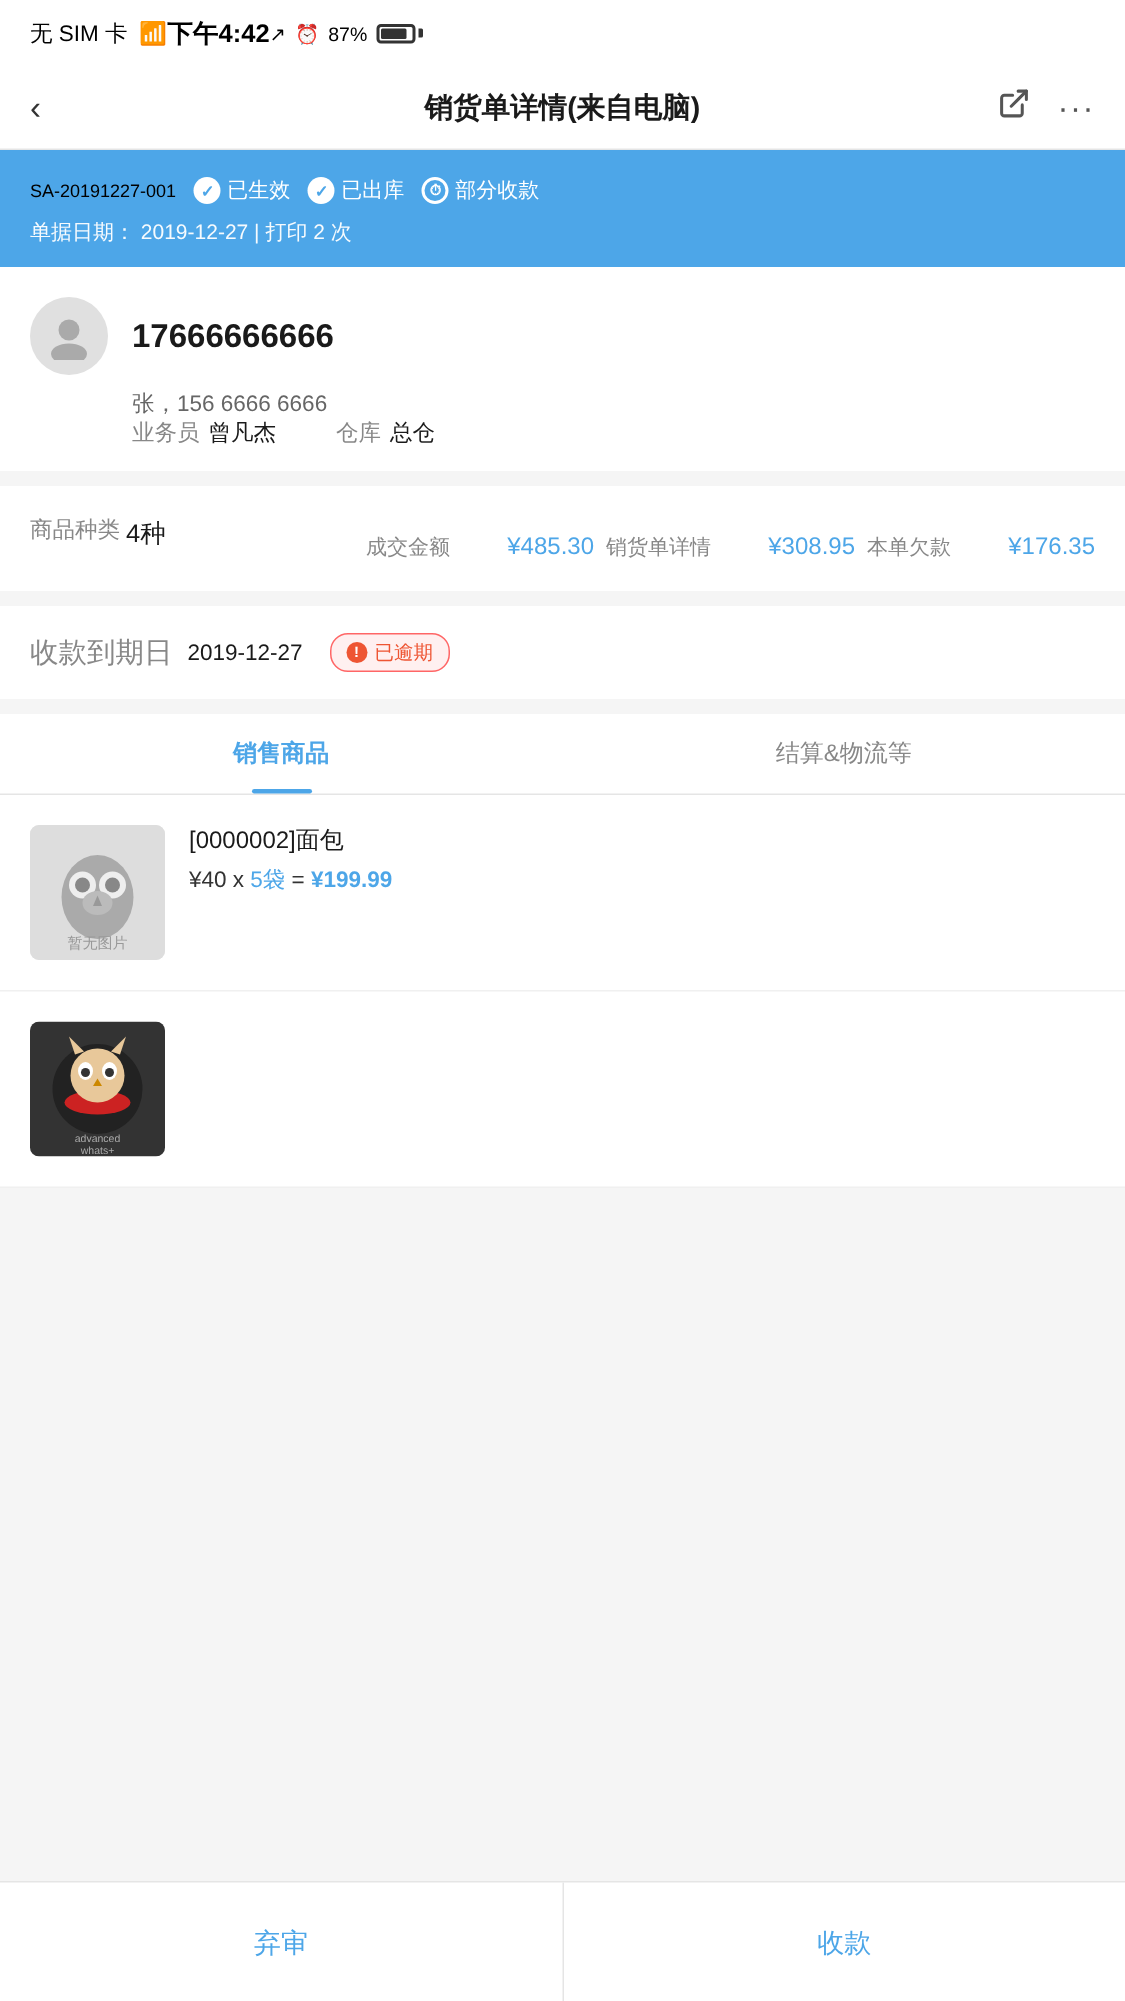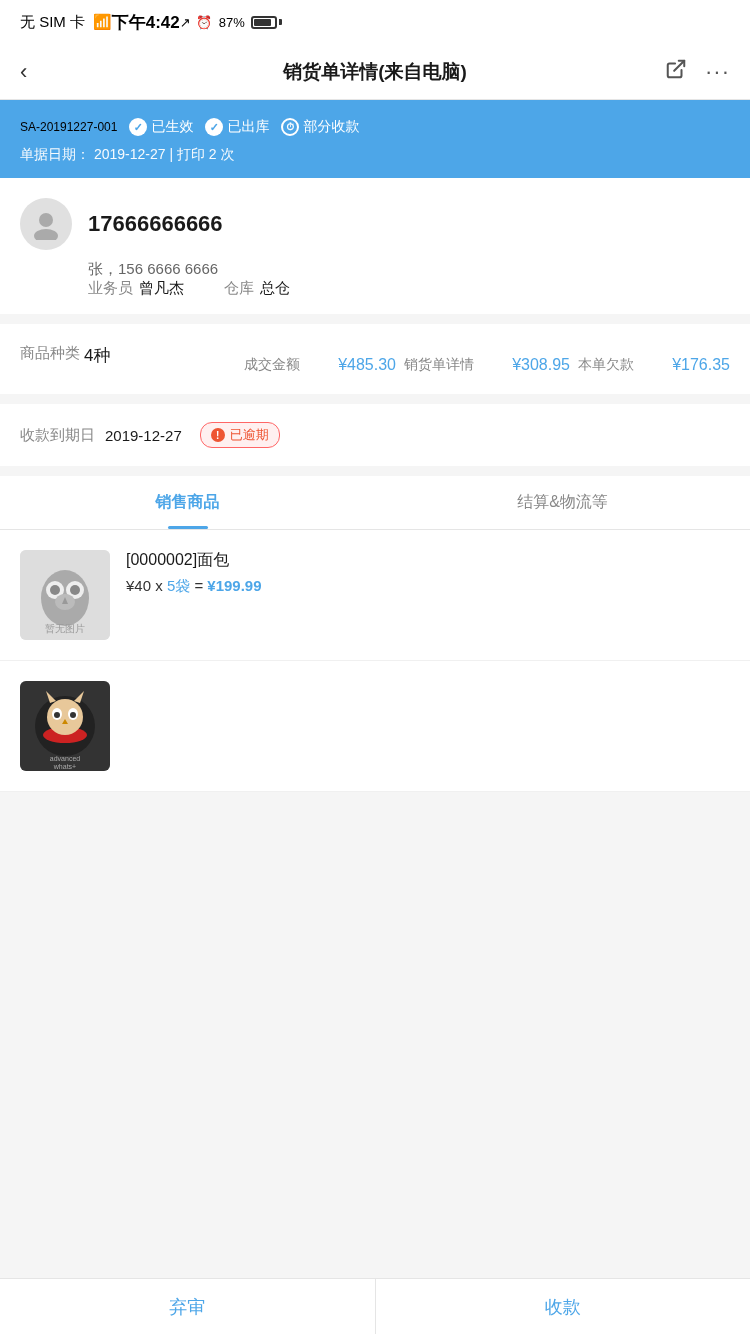--- a/index.html
+++ b/index.html
@@ -213,21 +213,21 @@
 
     
     .due-section {
       background: #fff;
       padding: 18px 20px;
       margin-bottom: 10px;
       display: flex;
       align-items: center;
       gap: 10px;
     }
-    .due-label { font-size: 15px; color: #888; font-family: Liberation Serif, serif; }
+    .due-label { font-size: 19px; color: #888; font-family: Liberation Serif, serif; }
     .due-date { font-size: 15px; color: #1a1a1a; margin-right: 8px; }
     .overdue-badge {
       display: flex;
       align-items: center;
       gap: 5px;
       background: #fff0f0;
       border: 1px solid #f66;
       border-radius: 12px;
       padding: 3px 10px;
       font-size: 13px;
@@ -333,21 +333,21 @@
       color: #4DA6E8;
       font-weight: 600;
     }
 
     
     .bottom-bar {
       position: fixed;
       bottom: 0;
       left: 0;
       width: 750px;
-      height: 56px;
+      height: 80px;
       background: #fff;
       border-top: 1px solid #e5e5e5;
       display: flex;
     }
     .bottom-btn {
       flex: 1;
       display: flex;
       align-items: center;
       justify-content: center;
       font-size: 18px;

